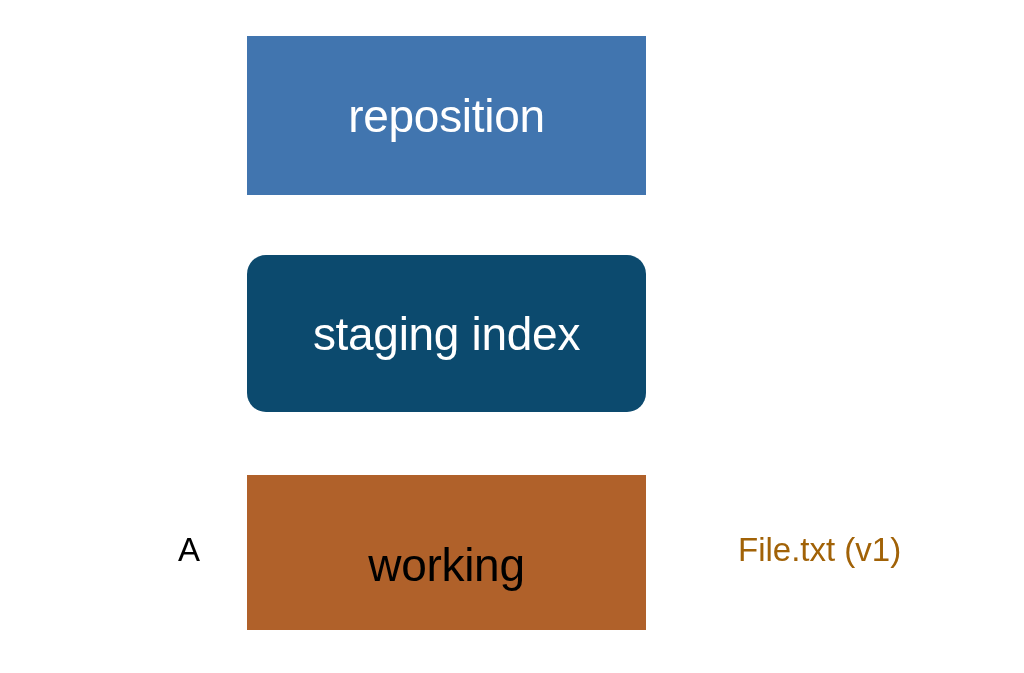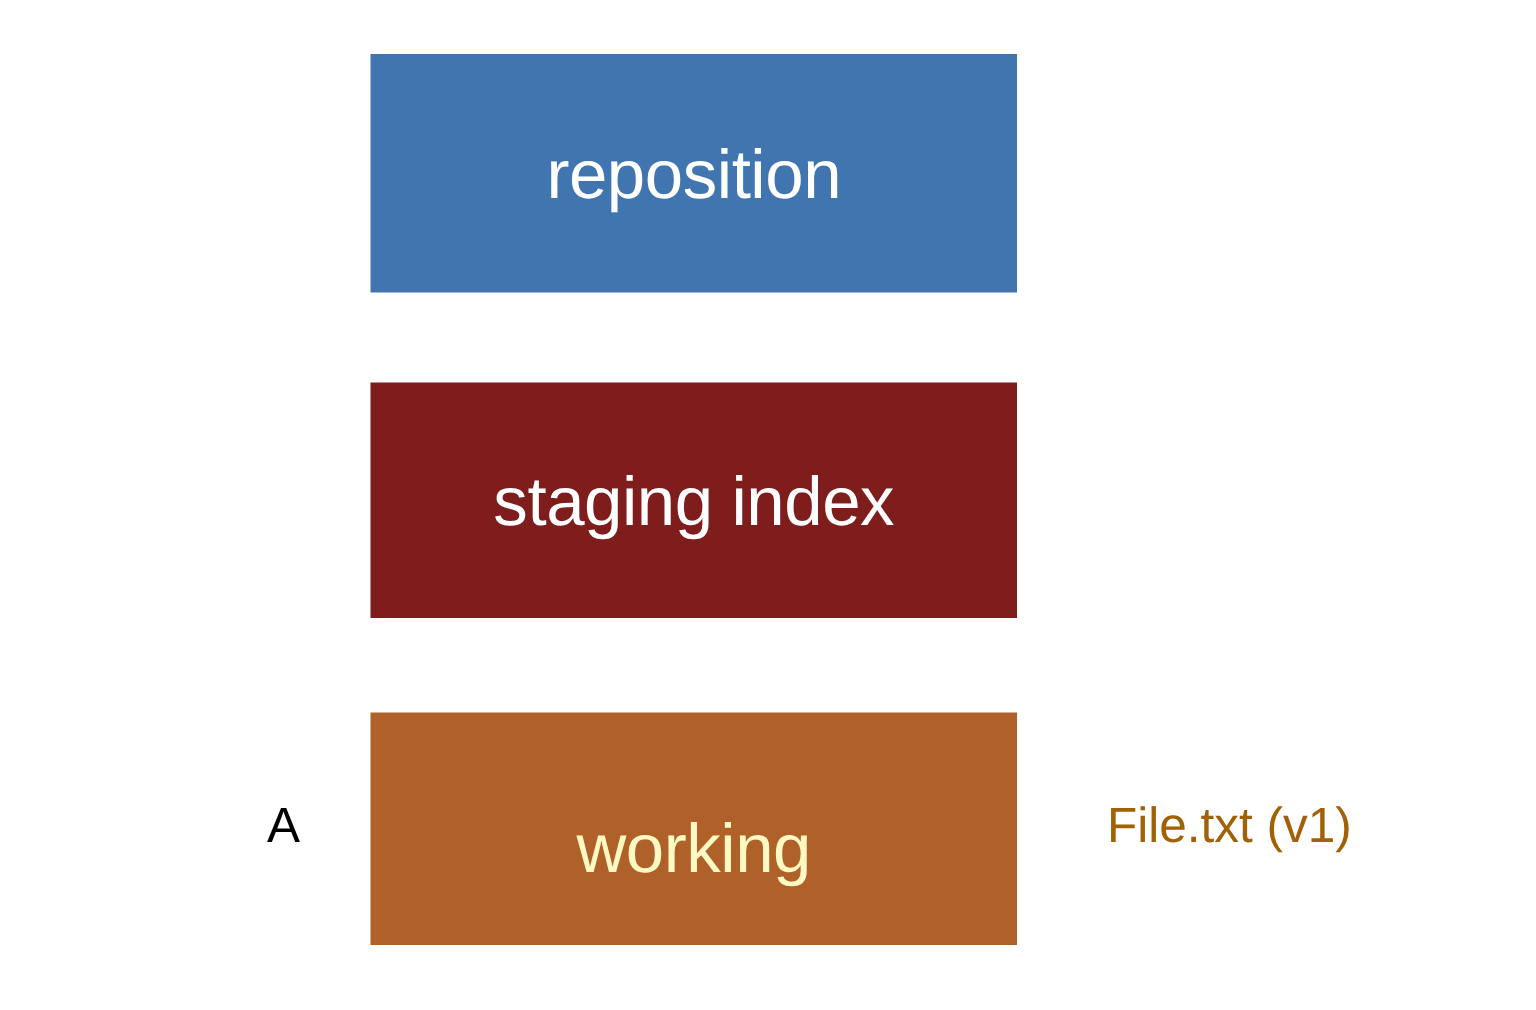--- a/index.html
+++ b/index.html
@@ -18,21 +18,21 @@
   #diagram-canvas {
     position: relative;
     width: 1024px;
     height: 673px;
     background: #ffffff;
   }
 
   .stage-box {
     position: absolute;
     left: 247px;
-    width: 431px;
+    width: 399px;
     display: flex;
     align-items: center;
     justify-content: center;
     box-sizing: border-box;
   }
 
   .stage-label {
     color: #ffffff;
     font-family: "Liberation Sans", sans-serif;
     font-size: 46px;
@@ -79,25 +79,25 @@
 </style>
 </head>
 <body style="background: rgb(255, 255, 255);">
 
 <div id="diagram-canvas">
 
   <div class="stage-box" id="repository-box" style="background-color: rgb(65, 117, 175);">
     <span class="stage-label" style="color: rgb(255, 255, 255);">reposition</span>
   </div>
 
-  <div class="stage-box" id="staging-index-box" style="background-color: #7f1d1d;">
+  <div class="stage-box" id="staging-index-box" style="background-color: #0c4a6e; border-radius: 19px;">
     <span class="stage-label" style="color: rgb(255, 255, 255);">staging index</span>
   </div>
 
   <div class="stage-box" id="working-box" style="background-color: rgb(176, 97, 42);">
-    <span class="stage-label" style="color: #fef9c3; margin-top: 25px;">working</span>
+    <span class="stage-label" style="color: #000000; margin-top: 25px;">working</span>
   </div>
 
   <div class="annotation" id="left-annotation" style="color: rgb(0, 0, 0);">A</div>
 
   <div class="annotation" id="right-annotation" style="color: #a16207;">File.txt (v1)</div>
 
 </div>
 
 </body></html>

